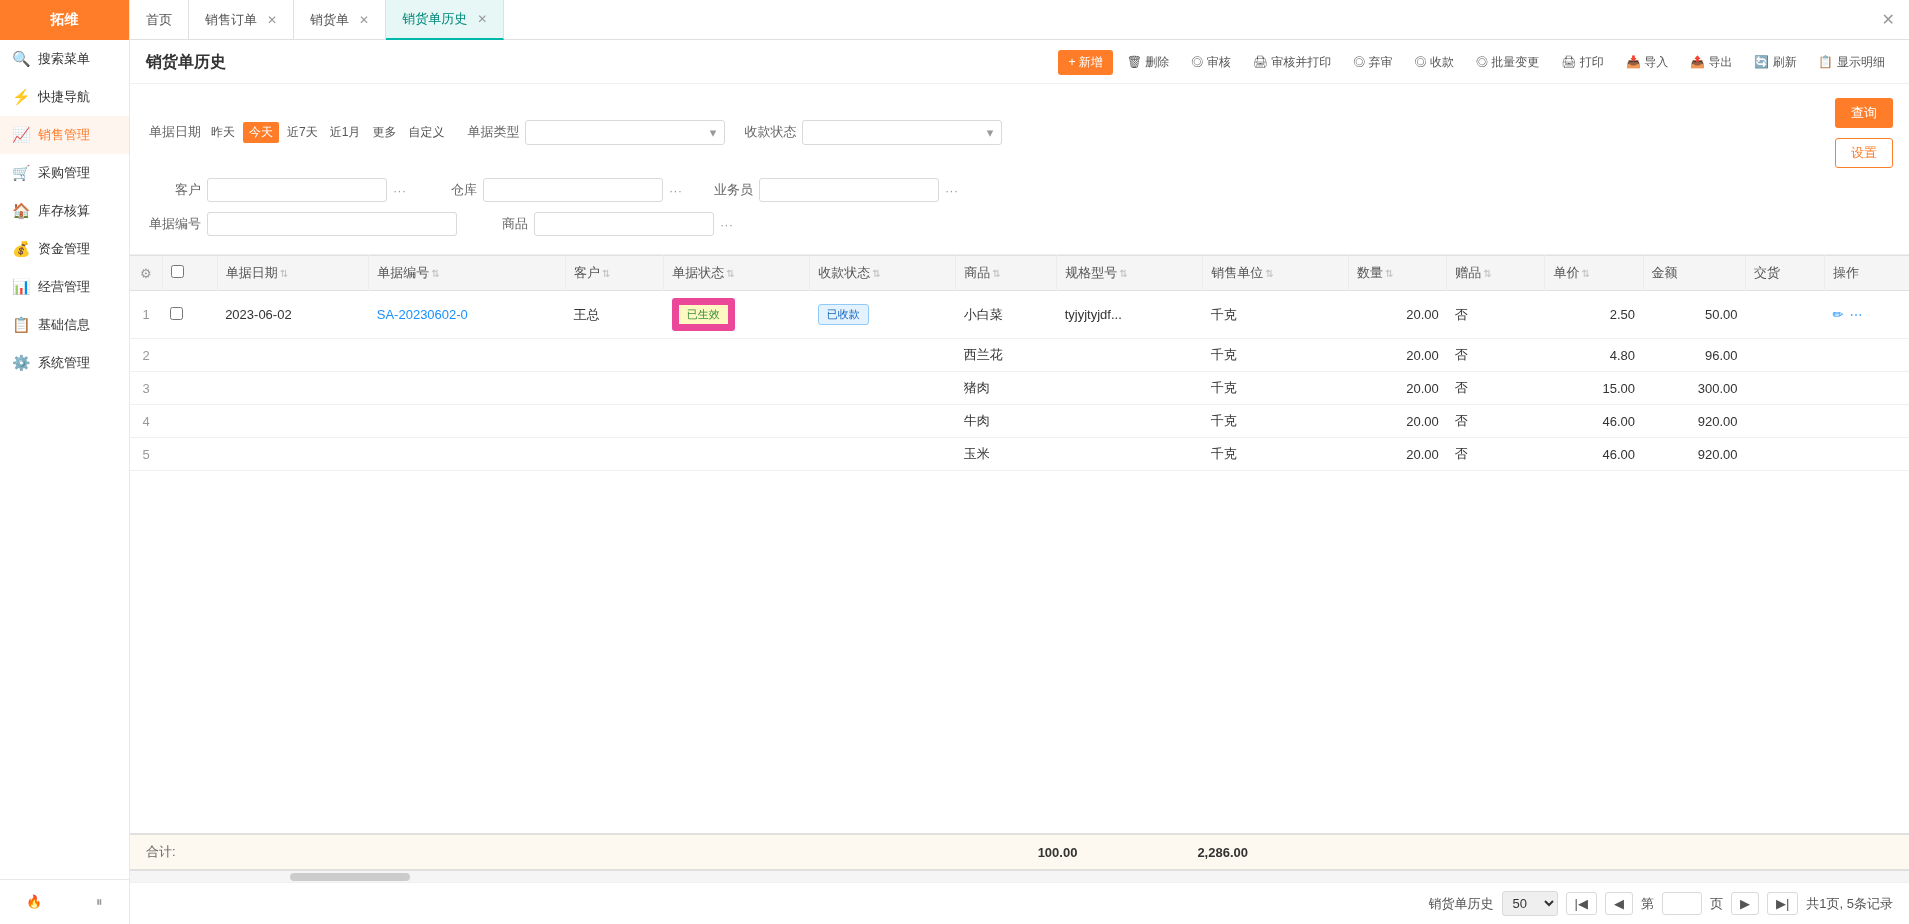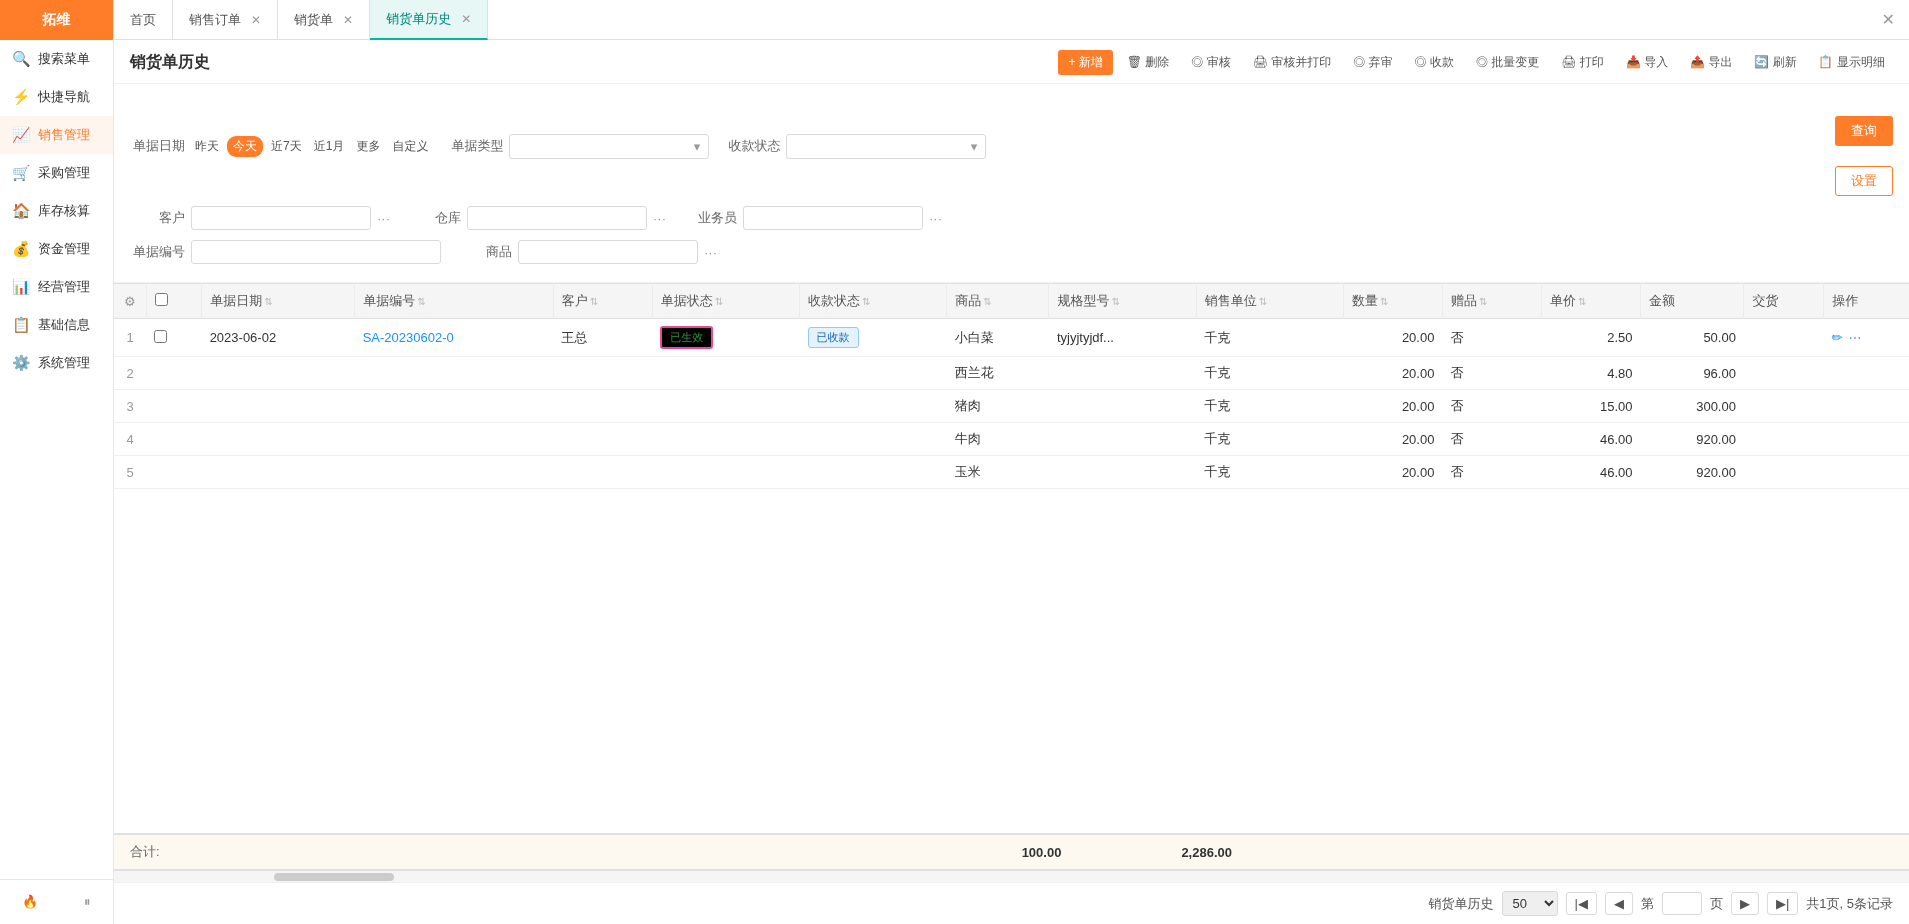--- a/index.html
+++ b/index.html
@@ -1,20 +1,20 @@
 <!DOCTYPE html>
 <html><head>
   <meta charset="utf-8">
   <style>
     * { box-sizing: border-box; margin: 0; padding: 0; font-family: 'Microsoft YaHei', Arial, sans-serif; font-size: 13px; }
     body { display: flex; height: 924px; overflow: hidden; background: #f5f5f5; }
 
     
     .sidebar {
-      width: 114px;
+      width: 130px;
       background: #fff;
       border-right: 1px solid #e8e8e8;
       display: flex;
       flex-direction: column;
       flex-shrink: 0;
       height: 100%;
     }
     .sidebar-logo {
       height: 40px;
       background: #ff7c29;
@@ -198,21 +198,21 @@
     }
     .date-shortcut {
       color: #555;
       cursor: pointer;
       font-size: 12px;
       padding: 2px 4px;
     }
     .date-shortcut.active {
       background: #ff7c29;
       color: #fff;
-      border-radius: 9px;
+      border-radius: 2px;
       padding: 2px 6px;
     }
     .date-value {
       font-size: 12px;
       color: #666;
       margin-top: 2px;
     }
     .filter-more {
       display: flex;
       align-items: center;
@@ -259,21 +259,21 @@
       padding: 7px 8px;
       color: #333;
       white-space: nowrap;
     }
     .status-badge {
       display: inline-block;
       padding: 2px 8px;
       border-radius: 3px;
       font-size: 11px;
     }
-    .status-effective { background: #000000; color: #388e3c; border: 2px solid #ec4899; }
+    .status-effective { background: #fef9c3; color: #388e3c; border: 7px solid #ec4899; }
     .status-collected { background: #e3f2fd; color: #1565c0; border: 1px solid #90caf9; }
     .link-text { color: #1890ff; cursor: pointer; }
     .row-num { color: #999; text-align: center; }
 
     
     .table-footer {
       background: #fdf8f0;
       border-top: 2px solid #e0e0e0;
       display: flex;
       align-items: center;
@@ -340,24 +340,24 @@
       color: #ff7c29;
       border: 1px solid #ff7c29;
       border-radius: 3px;
       padding: 5px 12px;
       cursor: pointer;
       font-size: 13px;
     }
     .query-settings-group {
       display: flex;
       flex-direction: column;
-      gap: 20px;
+      gap: 10px;
       margin-left: auto;
       align-self: flex-start;
-      margin-top: 20px;
+      margin-top: 2px;
     }
 
     
     ::-webkit-scrollbar { width: 6px; height: 6px; }
     ::-webkit-scrollbar-track { background: #f0f0f0; }
     ::-webkit-scrollbar-thumb { background: #ccc; border-radius: 3px; }
   </style>
 </head>
 <body>
 

